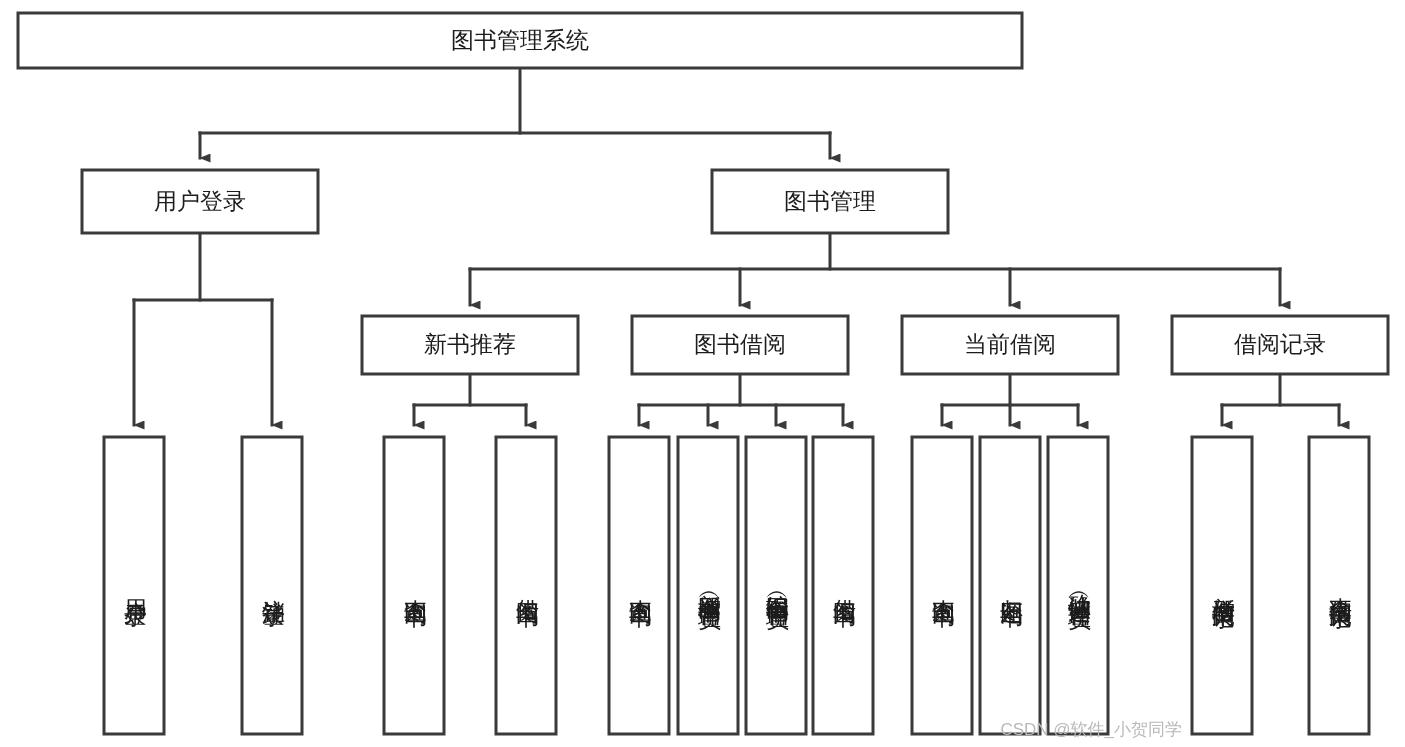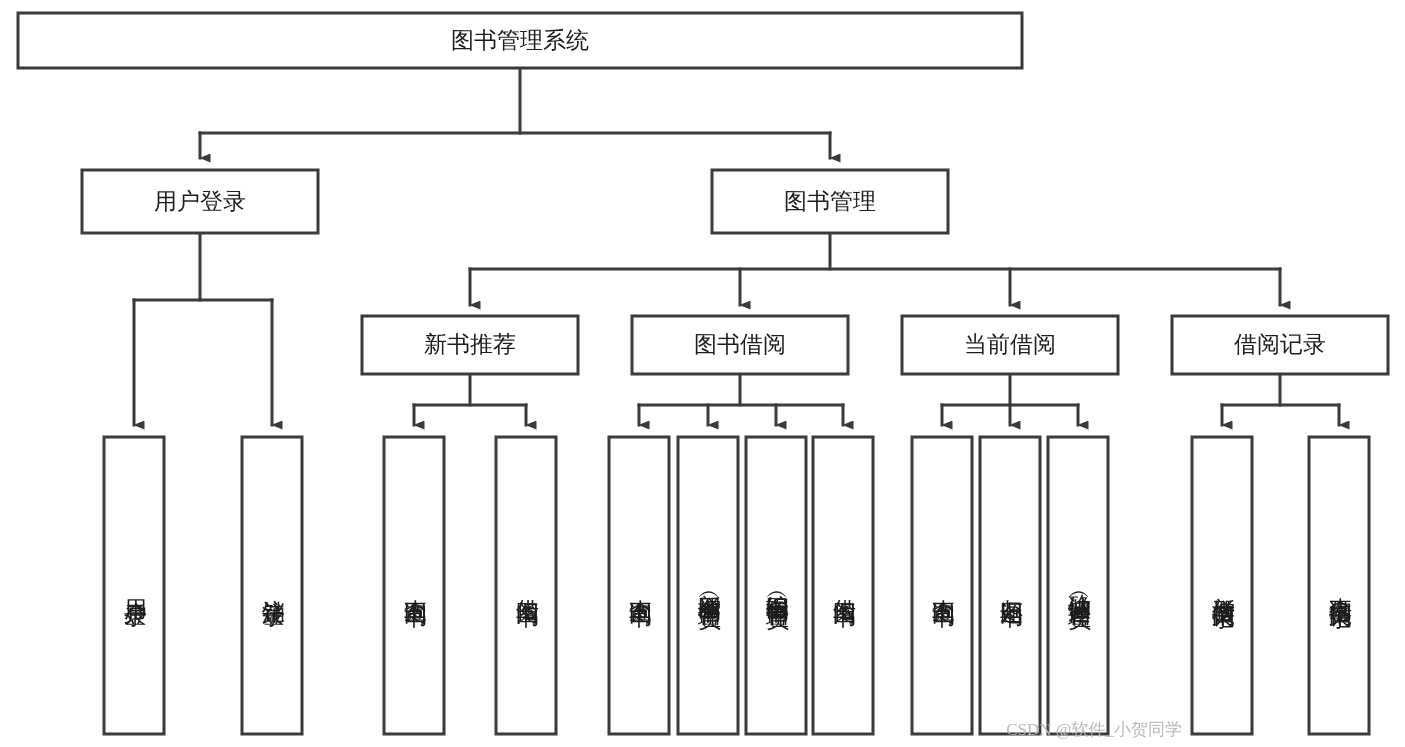--- a/index.html
+++ b/index.html
@@ -52,21 +52,21 @@
     writing-mode: vertical-rl;
     text-orientation: upright;
     letter-spacing: 2px;
   }
   .watermark {
     position: absolute;
     right: 10px;
     bottom: 6px;
     font-size: 17px;
     color: #b9b9b9;
-    font-family: Liberation Serif, serif;
+    font-family: Liberation Sans, sans-serif;
     white-space: nowrap;
     pointer-events: none;
   }
 </style>
 </head>
 <body>
 
 <div id="diagram-root">
 
   <svg id="tree-svg" viewBox="0 0 1405 747">

